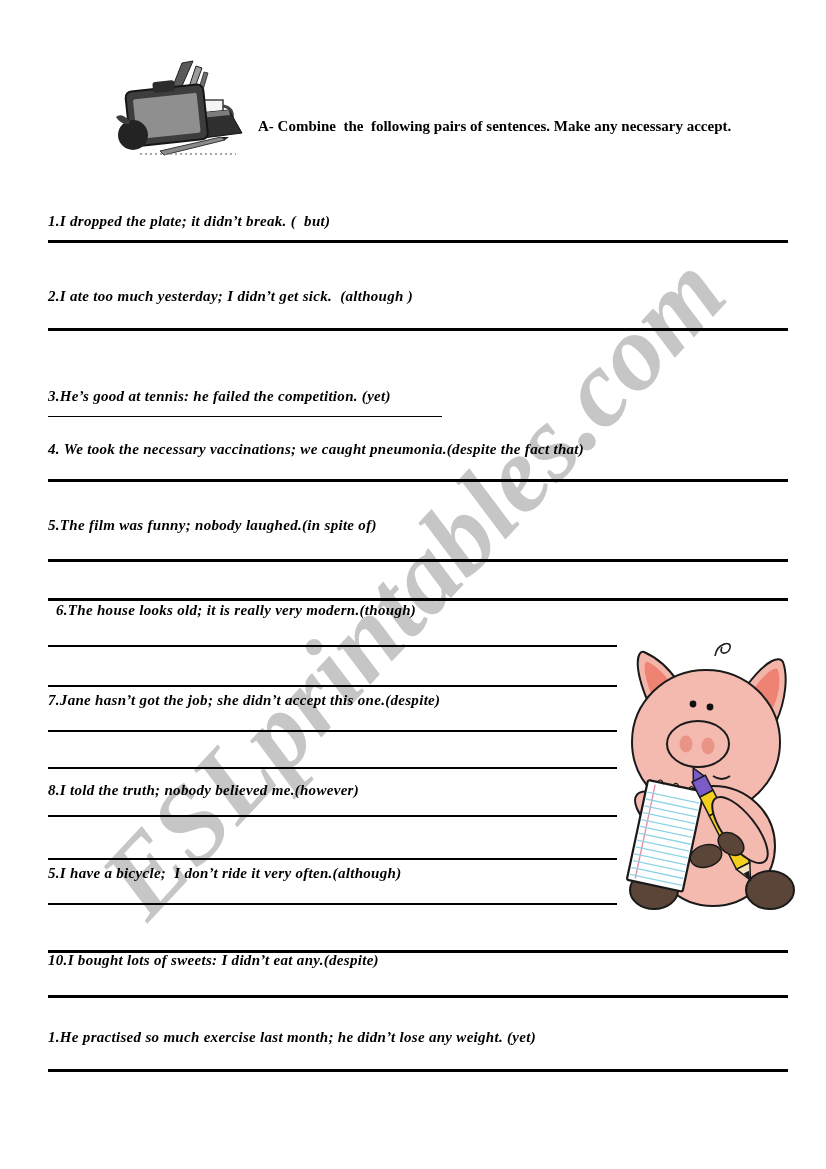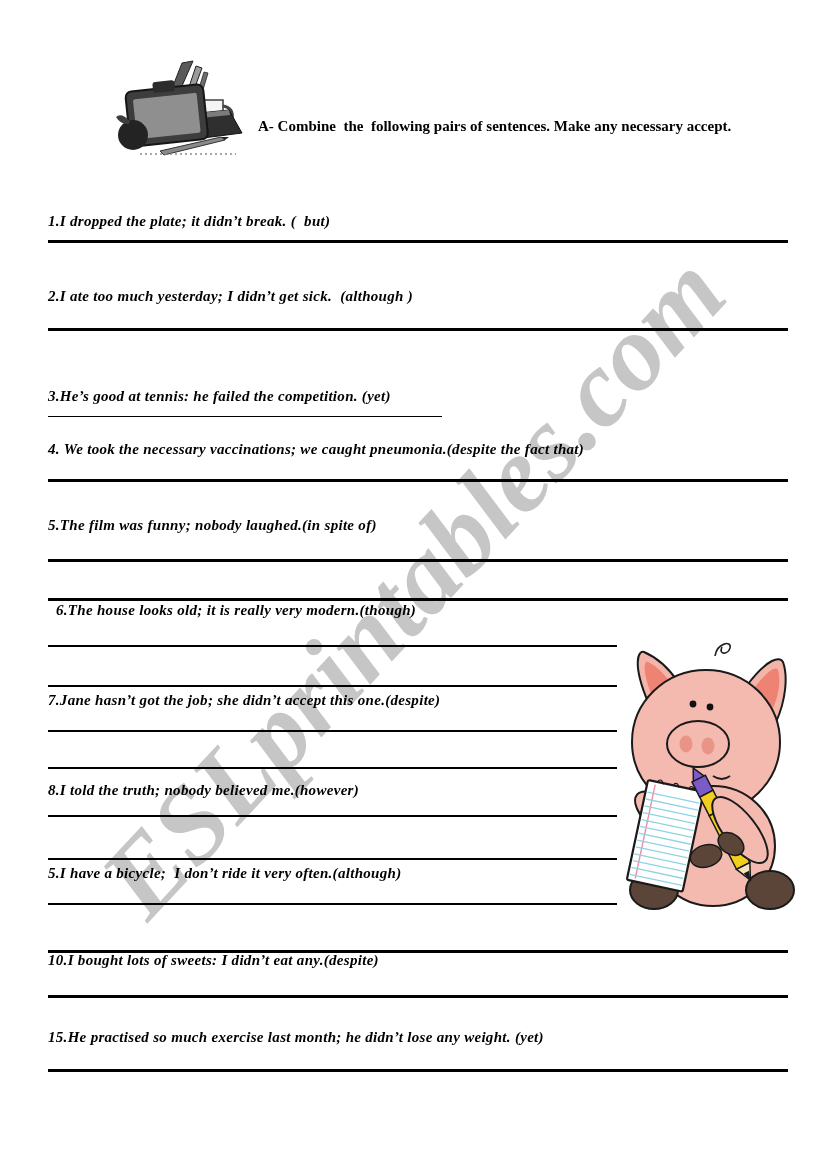--- a/index.html
+++ b/index.html
@@ -69,21 +69,21 @@
   <div class="item" style="top:189px;margin-top:24px;">1.I dropped the plate; it didn’t break. (  but)</div>
   <div class="item" style="top:288px;">2.I ate too much yesterday; I didn’t get sick.  (although )</div>
   <div class="item" style="top:388px;">3.He’s good at tennis: he failed the competition. (yet)</div>
   <div class="item" style="top:441px;">4. We took the necessary vaccinations; we caught pneumonia.(despite the fact that)</div>
   <div class="item" style="top:517px;">5.The film was funny; nobody laughed.(in spite of)</div>
   <div class="item" style="top:602px;margin-left:8px;">6.The house looks old; it is really very modern.(though)</div>
   <div class="item" style="top:692px;">7.Jane hasn’t got the job; she didn’t accept this one.(despite)</div>
   <div class="item" style="top:782px;">8.I told the truth; nobody believed me.(however)</div>
   <div class="item" style="top:865px;">5.I have a bicycle;  I don’t ride it very often.(although)</div>
   <div class="item" style="top:952px;text-align:center;">10.I bought lots of sweets: I didn’t eat any.(despite)</div>
-  <div class="item" style="top:1029px;">15.He practised so much exercise last month; he didn’t lose any weight. (yet)</div>
+  <div class="item" style="top:1029px;">1.He practised so much exercise last month; he didn’t lose any weight. (yet)</div>
 
   <div class="aline full" style="top:240px;"></div>
   <div class="aline full" style="top:328px;"></div>
   <div class="aline thin" style="top:416px;"></div>
   <div class="aline full" style="top:479px;"></div>
   <div class="aline full" style="top:559px;"></div>
   <div class="aline full" style="top:598px;"></div>
   <div class="aline short" style="top:645px;"></div>
   <div class="aline short" style="top:685px;"></div>
   <div class="aline short" style="top:730px;"></div>

